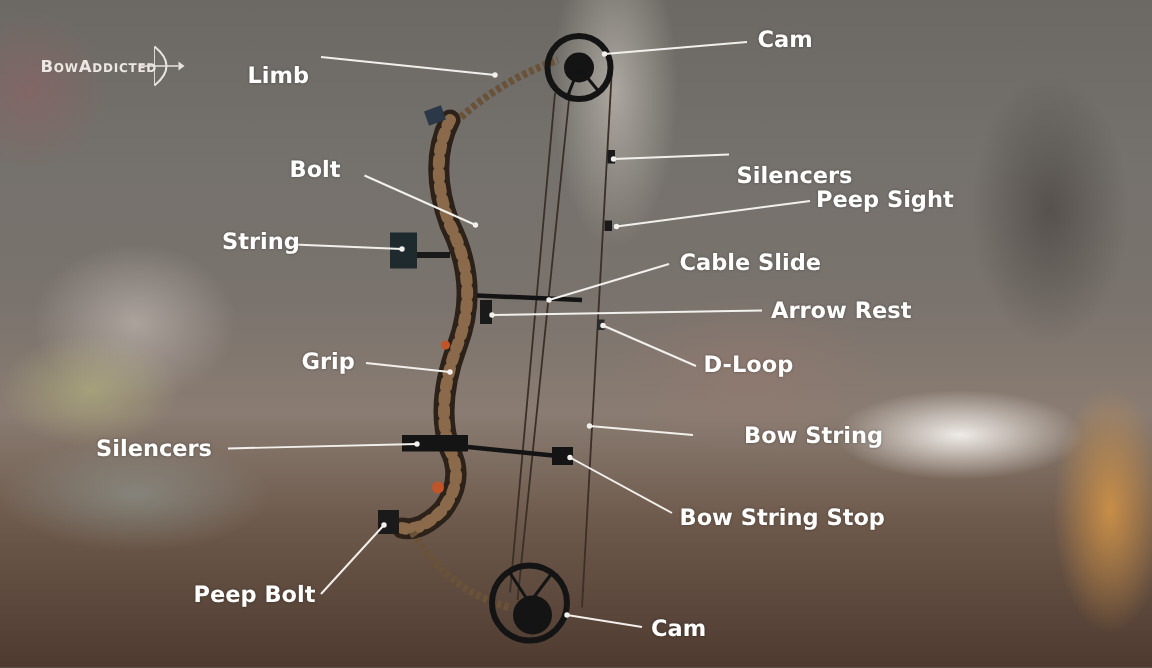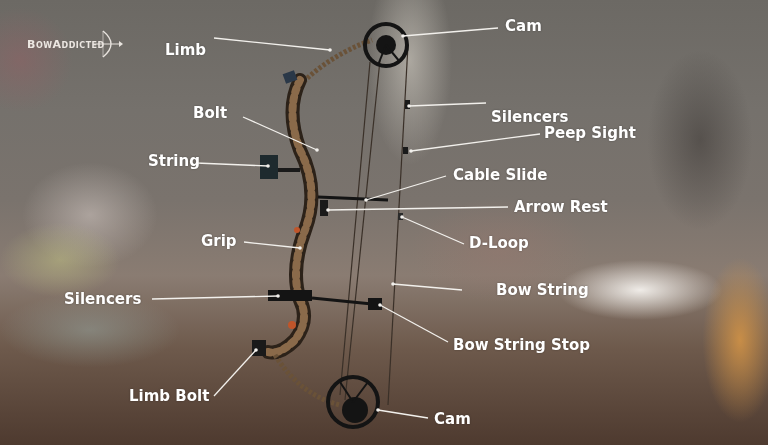--- a/index.html
+++ b/index.html
@@ -141,16 +141,16 @@
       <div class="label" style="left: 193px; top: 104px;">Bolt</div>
       <div class="label" style="left: 544px; top: 124px;">Peep Sight</div>
       <div class="label" style="left: 148px; top: 152px;">String</div>
       <div class="label" style="left: 453px; top: 166px;">Cable Slide</div>
       <div class="label" style="left: 514px; top: 198px;">Arrow Rest</div>
       <div class="label" style="left: 469px; top: 234px;">D-Loop</div>
       <div class="label" style="left: 201px; top: 232px;">Grip</div>
       <div class="label" style="left: 496px; top: 281px;">Bow String</div>
       <div class="label" style="left: 64px; top: 290px;">Silencers</div>
       <div class="label" style="left: 453px; top: 336px;">Bow String Stop</div>
-      <div class="label" style="left: 129px; top: 387px;">Limb Bolt</div>
+      <div class="label" style="left: 129px; top: 387px;">Peep Bolt</div>
       <div class="label" style="left: 434px; top: 410px;">Cam</div>
     </div>
 </div>
 
 </body></html>

